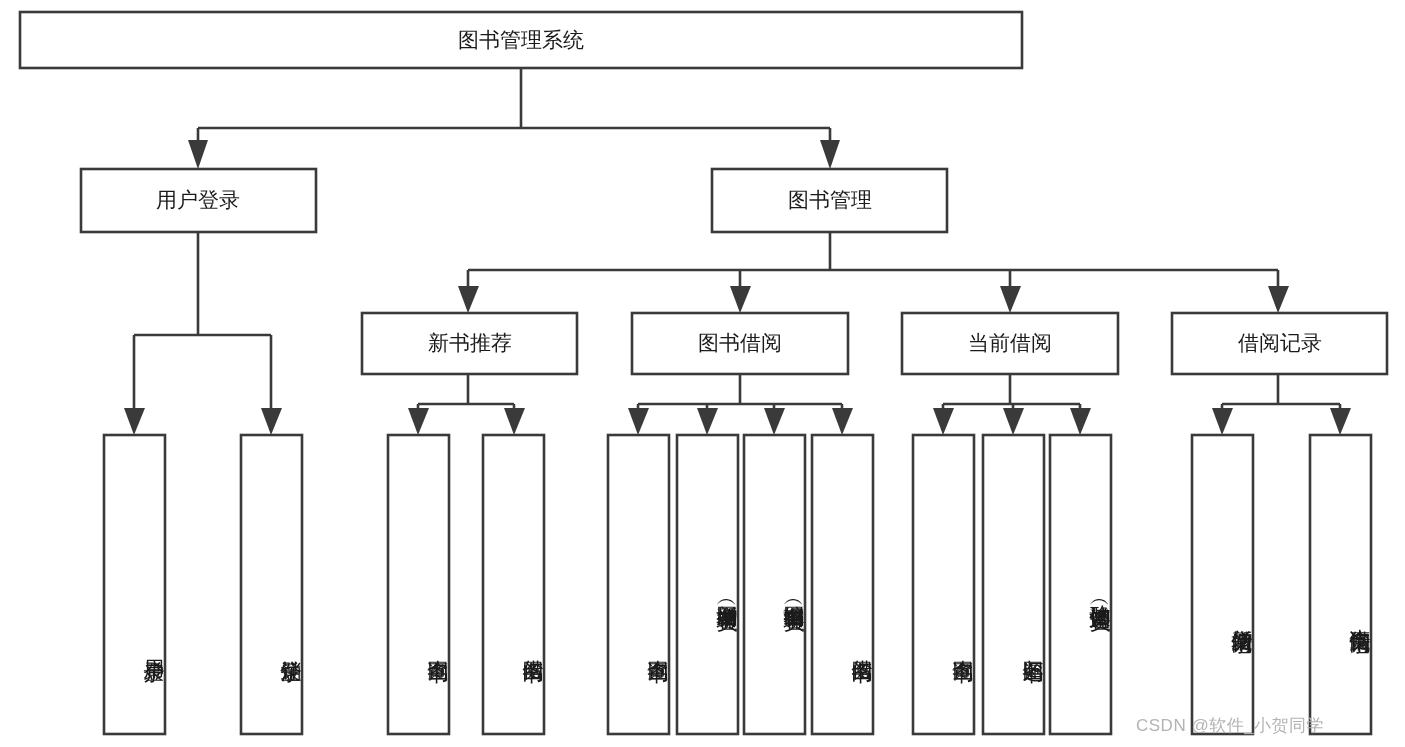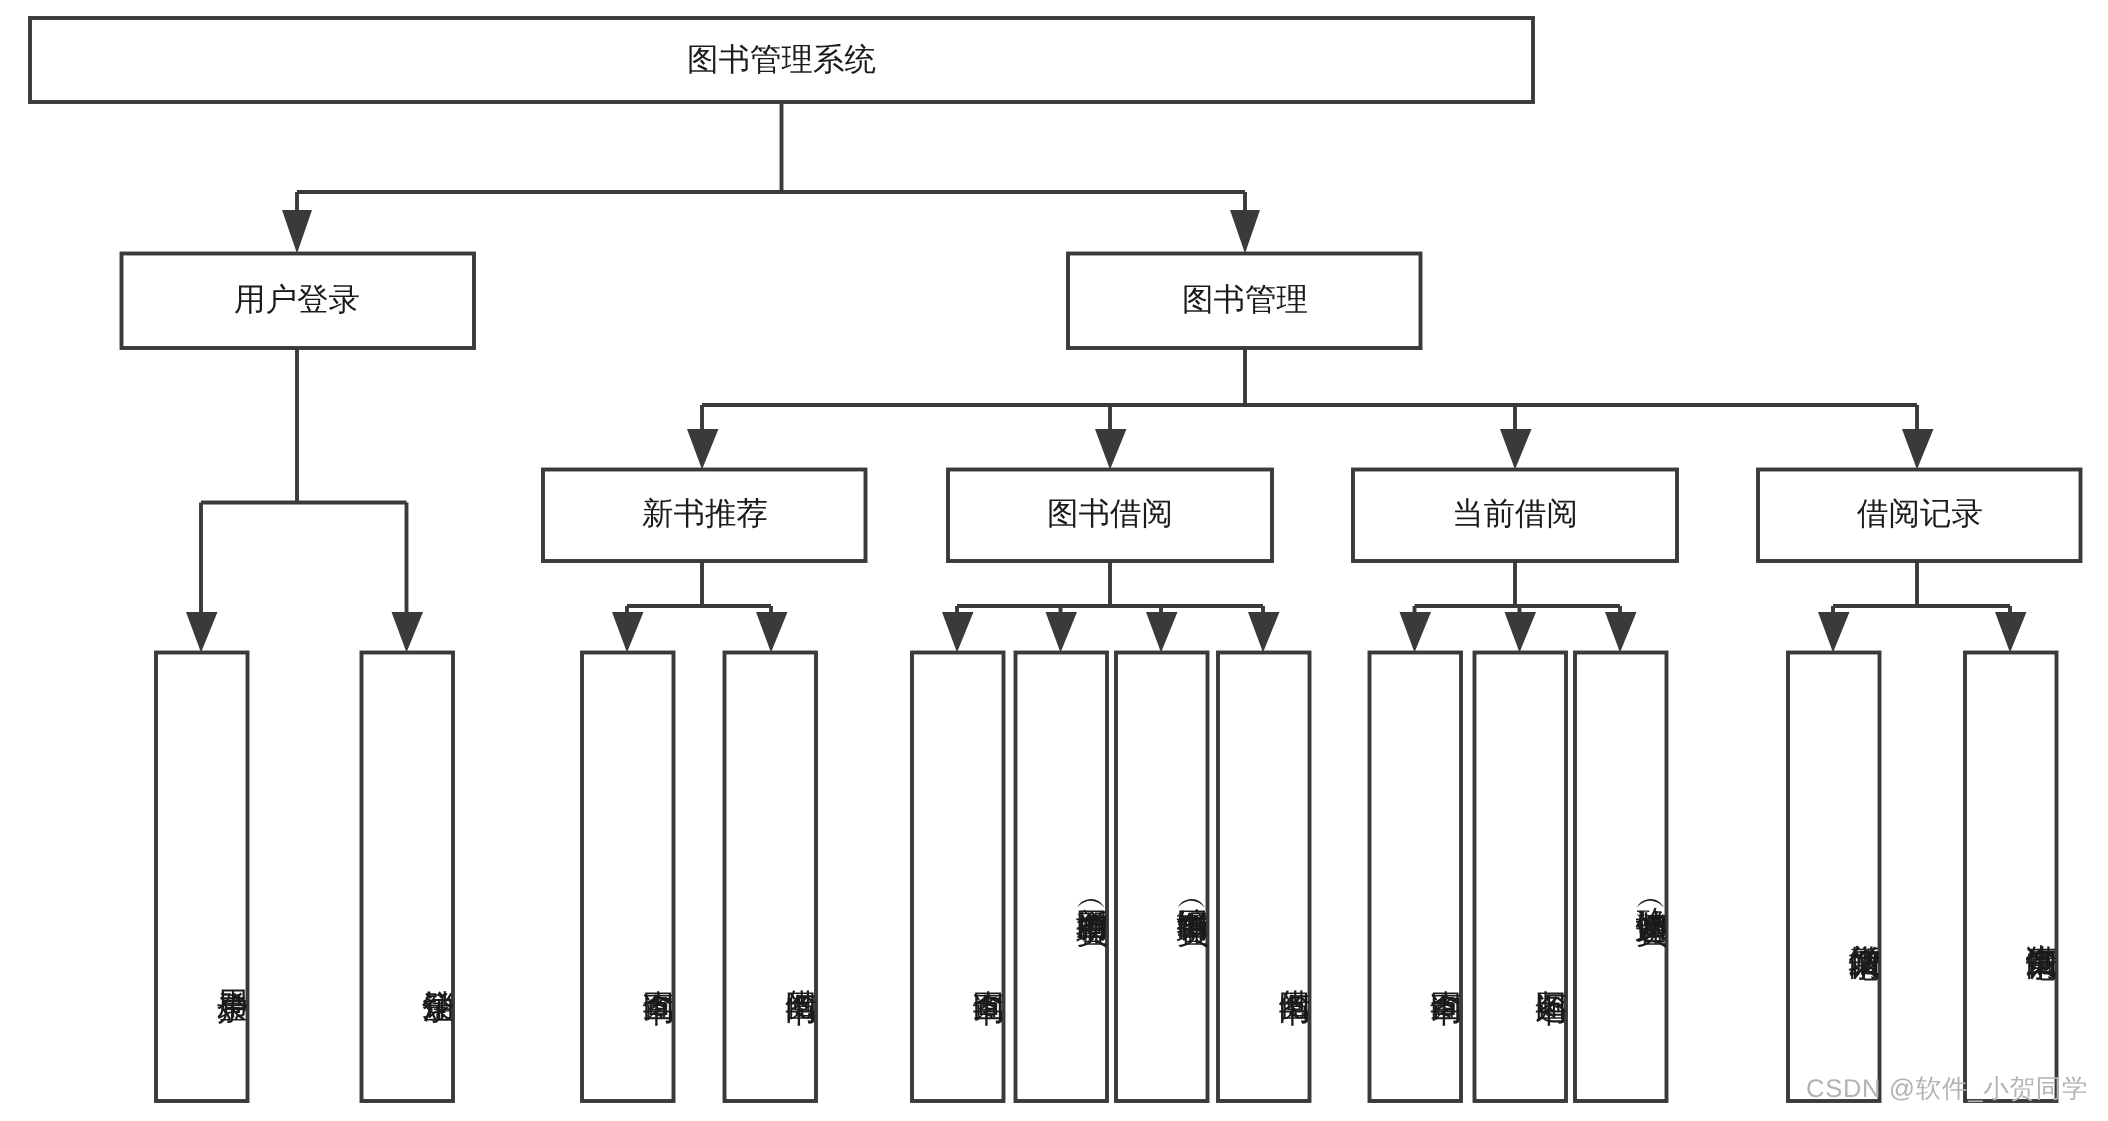--- a/index.html
+++ b/index.html
@@ -60,21 +60,21 @@
     font-family: "Liberation Sans", "DejaVu Sans", sans-serif;
     font-size: 21px;
     line-height: 1.05;
     color: #1b1b1b;
     letter-spacing: 1px;
     white-space: nowrap;
     pointer-events: none;
   }
   .watermark {
     position: absolute;
-    left: 1204px;
+    left: 1136px;
     top: 714px;
     font-family: "Liberation Sans", "DejaVu Sans", sans-serif;
     font-size: 17px;
     color: #b3b3b3;
     white-space: nowrap;
     letter-spacing: 0.5px;
   }
 </style>
 </head>
 <body>

